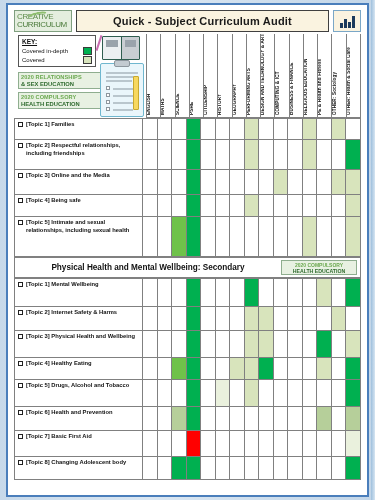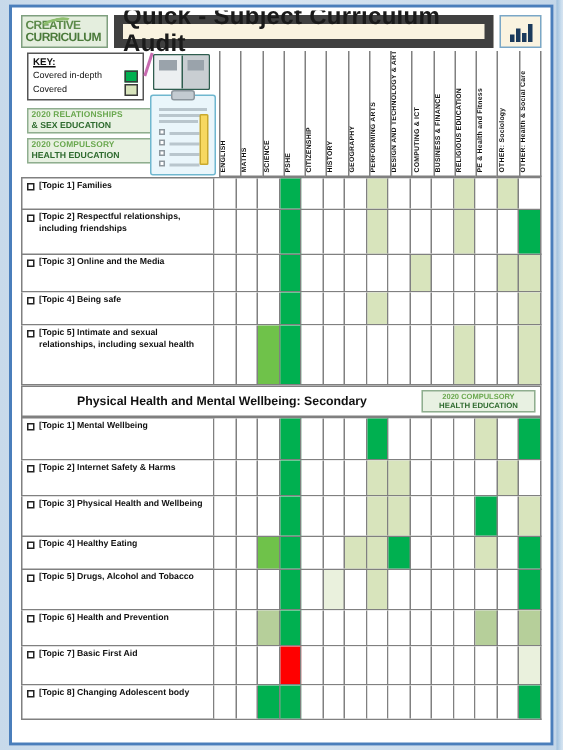--- a/index.html
+++ b/index.html
@@ -36,40 +36,40 @@
     width:58px;
     border:1px solid #7f9f7f;
     background:#e4eede;
     position:relative;
     display:flex; flex-direction:column; justify-content:center;
     padding-left:2px;
     overflow:hidden;
   }
   .logo .l1, .logo .l2 {
     font-family:"Liberation Sans", sans-serif;
-    font-weight:bold;
+    font-weight:normal;
     color:#5c8a4a;
     font-size:8px;
     line-height:8px;
     letter-spacing:-0.4px;
   }
   .logo .l2 { color:#4a7a3a; }
   .logo .swoosh {
     position:absolute; left:12px; top:1px; width:22px; height:9px;
     border-radius:50%;
     border:2px solid #8fbf6f;
     border-color:#8fbf6f transparent transparent transparent;
     transform:rotate(-12deg);
   }
   .title-box {
     flex:1;
-    border:6px solid #404040;
+    border:1px solid #404040;
     background:#faf3e0;
     display:flex; align-items:center; justify-content:center;
-    font-size:16px; font-weight:bold; color:#1a1a1a;
+    font-size:11px; font-weight:bold; color:#1a1a1a;
     letter-spacing:0.2px;
   }
   .yeargroup-box {
     width:82px;
     border:1px solid #7aa7c7;
     background:#faf3e0;
     display:flex; align-items:center;
     padding-left:6px;
     font-size:7.5px; font-weight:bold; color:#2a2a2a;
     letter-spacing:0.3px;

